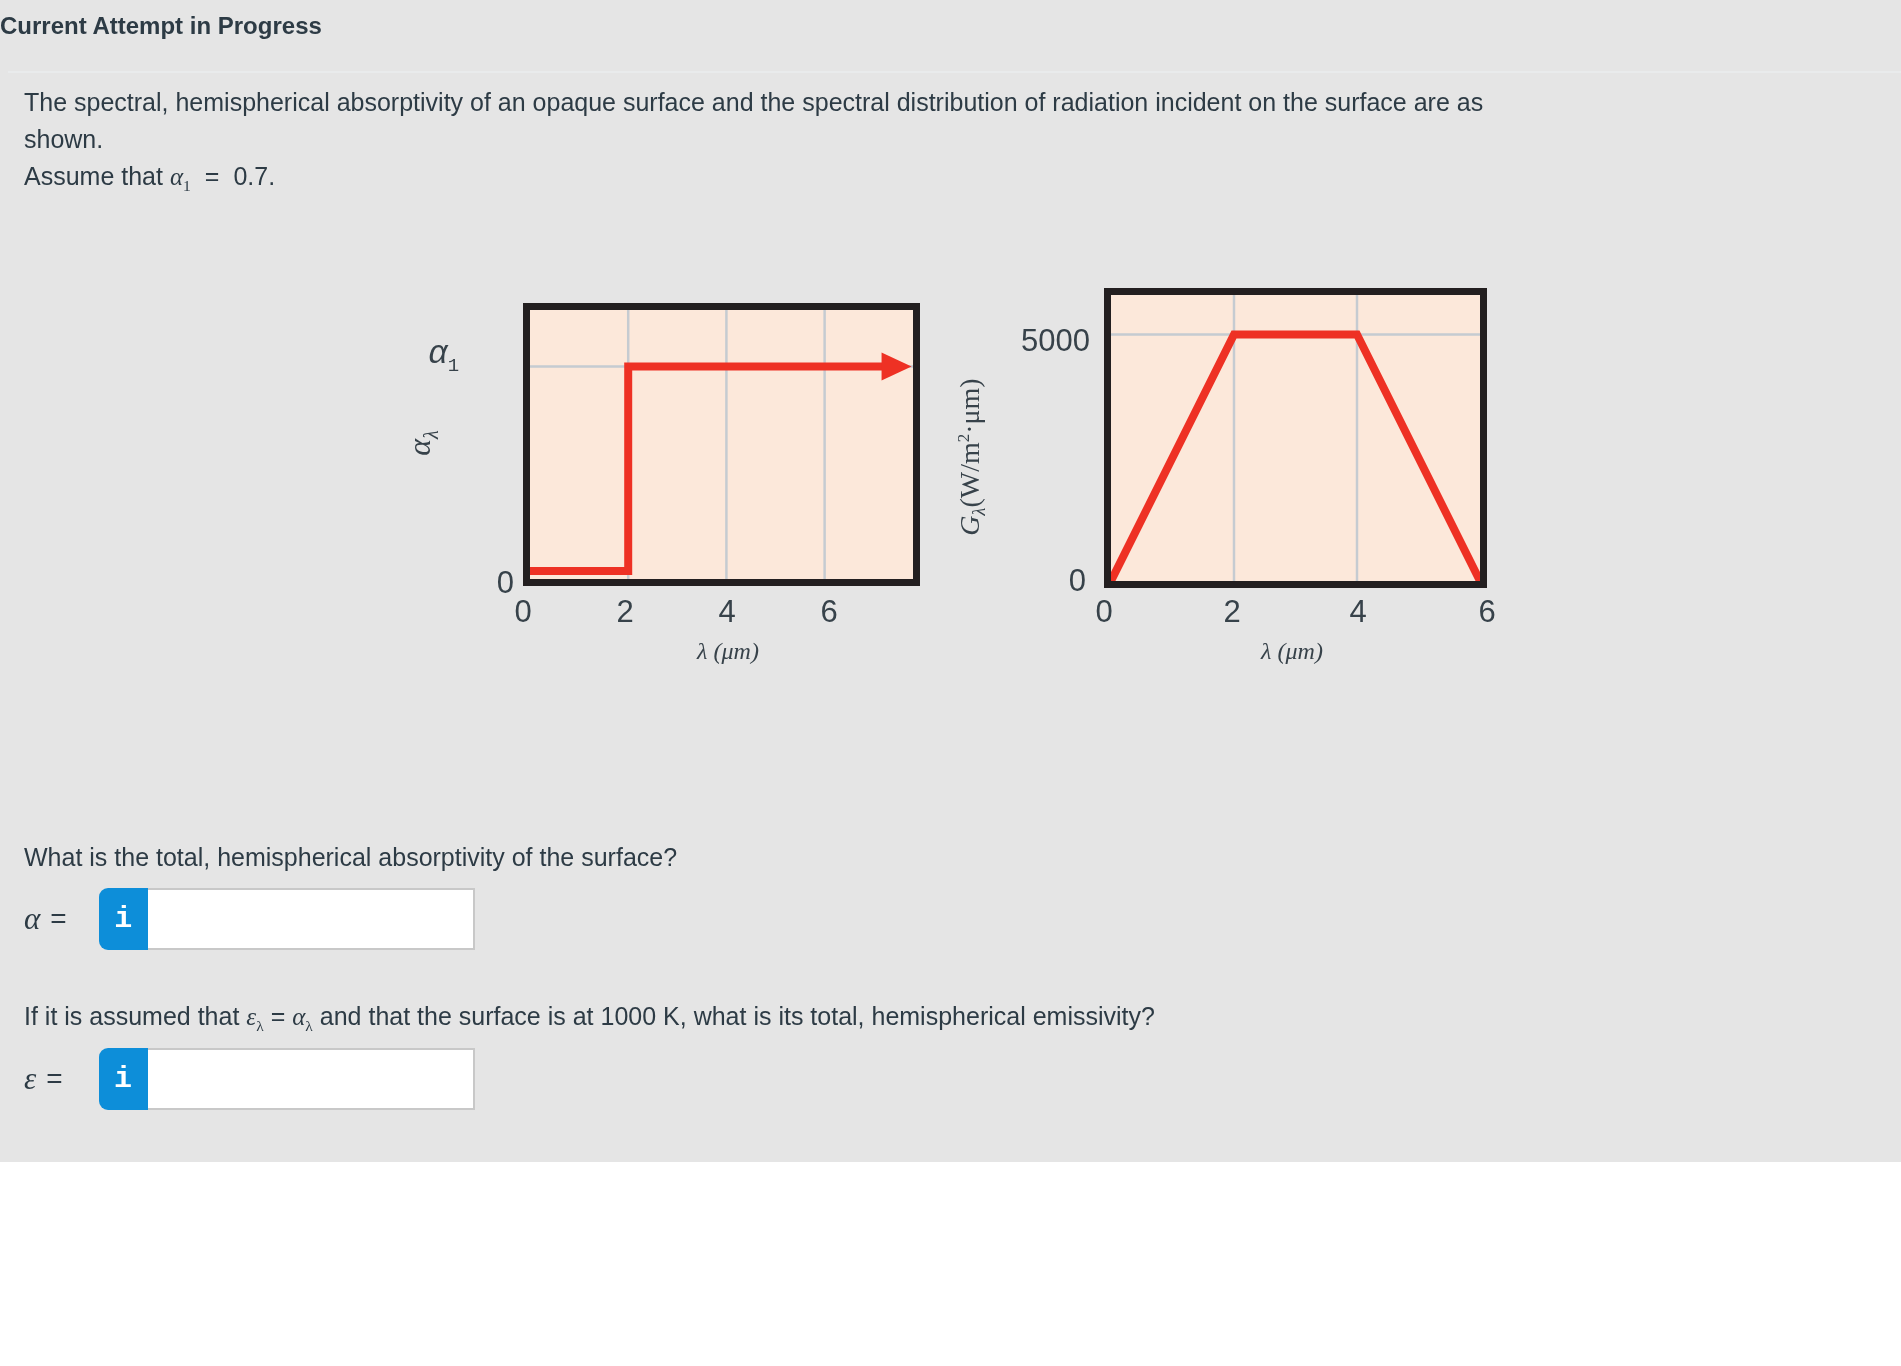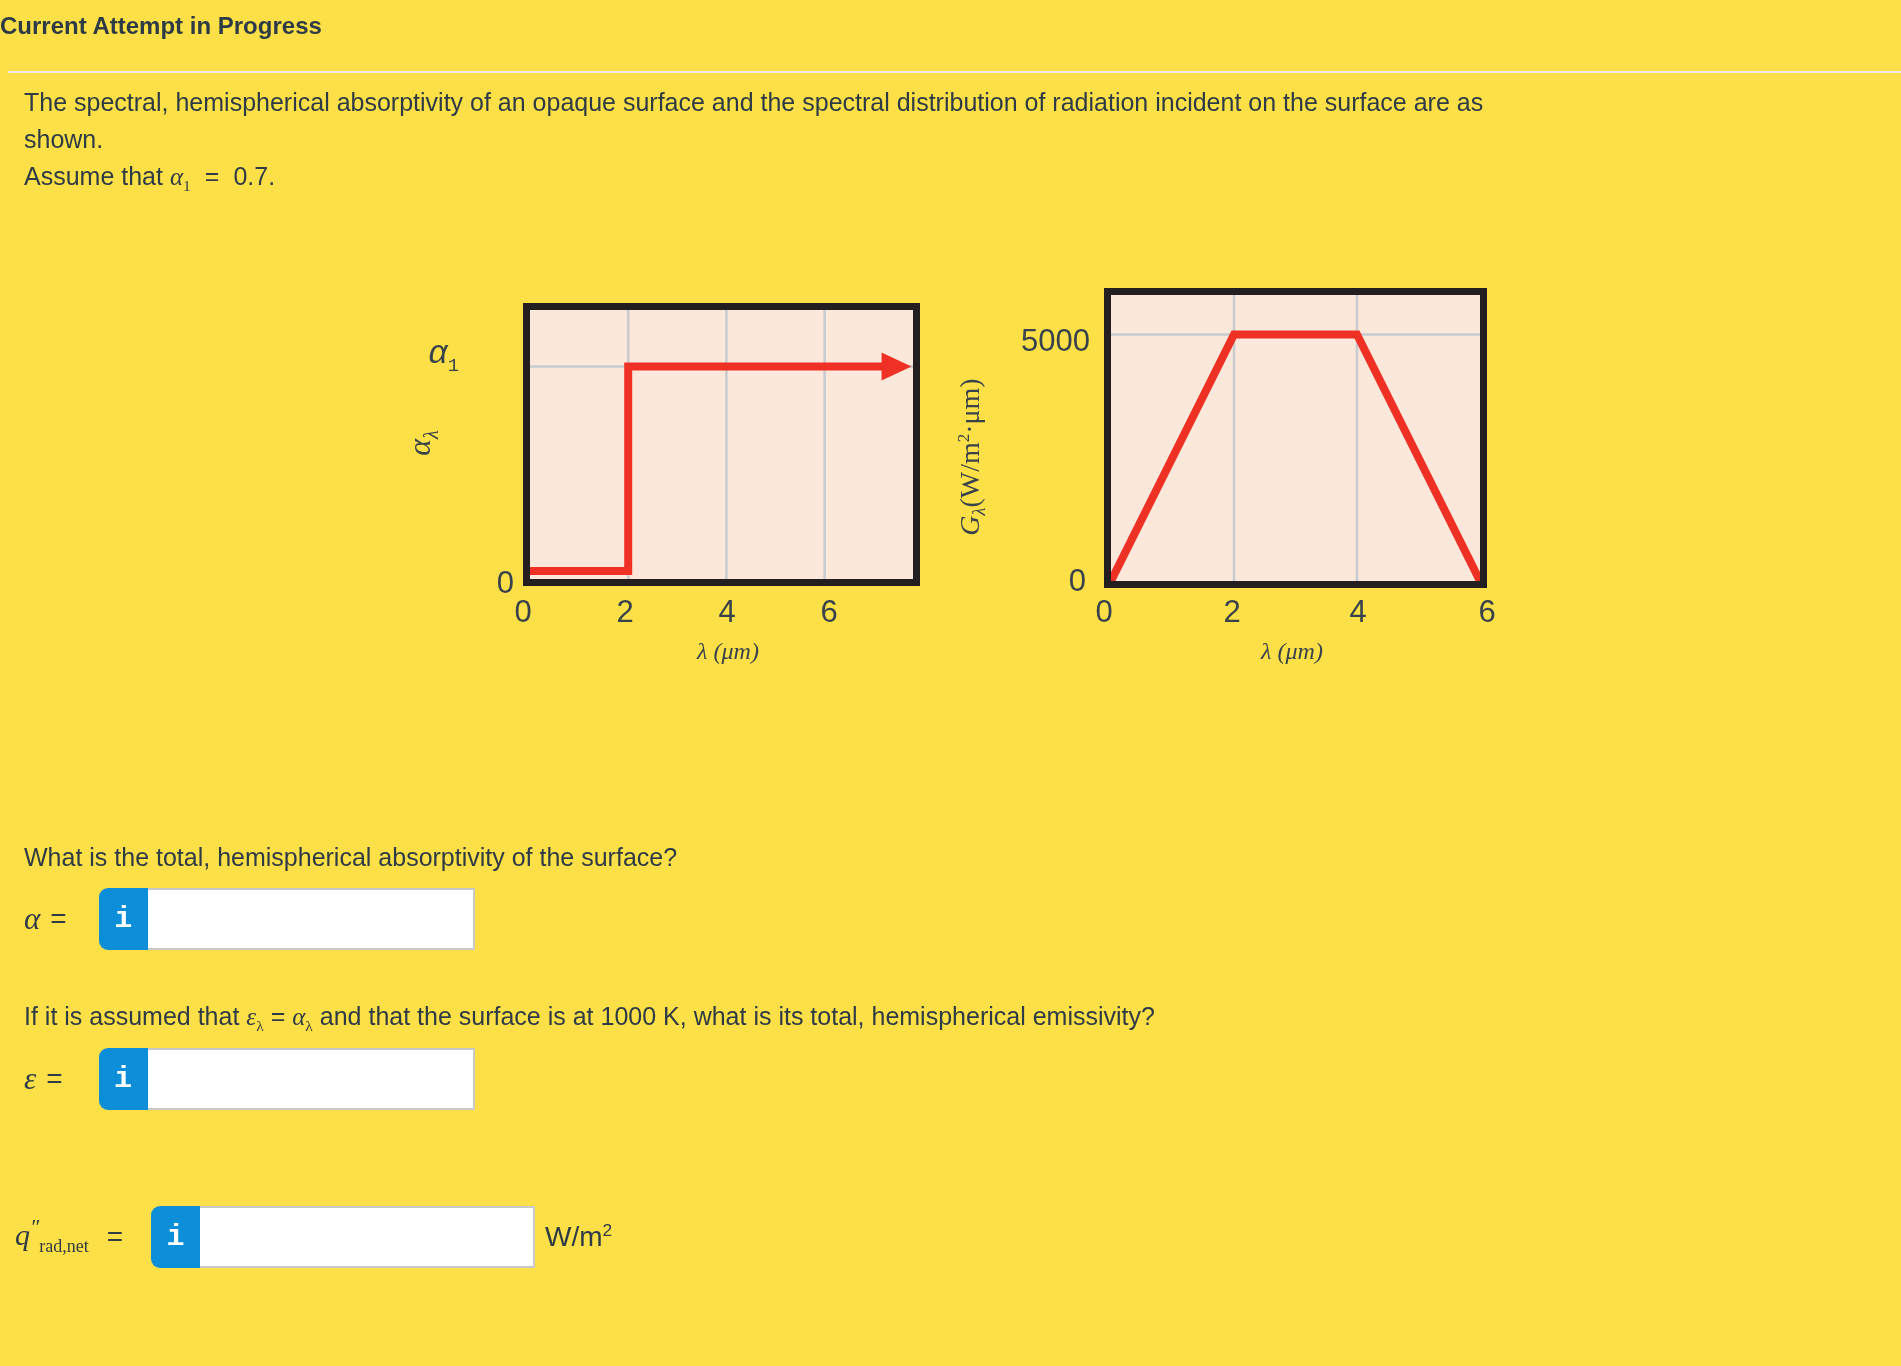--- a/index.html
+++ b/index.html
@@ -8,21 +8,21 @@
     --chart-bg:#fce8da;
     --chart-red:#ee3124;
     --grid:#c5cbd1;
     --chart-border:#231f20;
     --text:#2d3b45;
     --tick:#37424a;
     --input-border:#c8c8c8;
   }
   *{margin:0;padding:0;box-sizing:border-box;}
   html,body{width:1901px;height:1366px;background:#fff;font-family:"Liberation Sans",sans-serif;color:var(--text);}
-  #page{position:relative;width:1901px;height:1366px;overflow:hidden;background:#fde047;}
+  #page{position:relative;width:1901px;height:1162px;overflow:hidden;background:#e5e5e5;}
 
   .hdr-title{position:absolute;left:0px;top:12px;font-size:24px;font-weight:bold;}
   .divider{position:absolute;left:8px;top:71px;width:1893px;height:2px;background:#e9ebec;}
 
   .problem{position:absolute;left:24px;top:84px;width:1560px;font-size:25px;line-height:37px;}
   .math{font-family:"Liberation Serif",serif;font-style:italic;}
   .math sub{font-style:normal;font-size:0.62em;}
   sub.it, .sub-it{font-style:italic;}
   .assume-eq{display:inline-block;margin:0 14px;font-style:normal;font-family:"Liberation Sans",sans-serif;}
 

